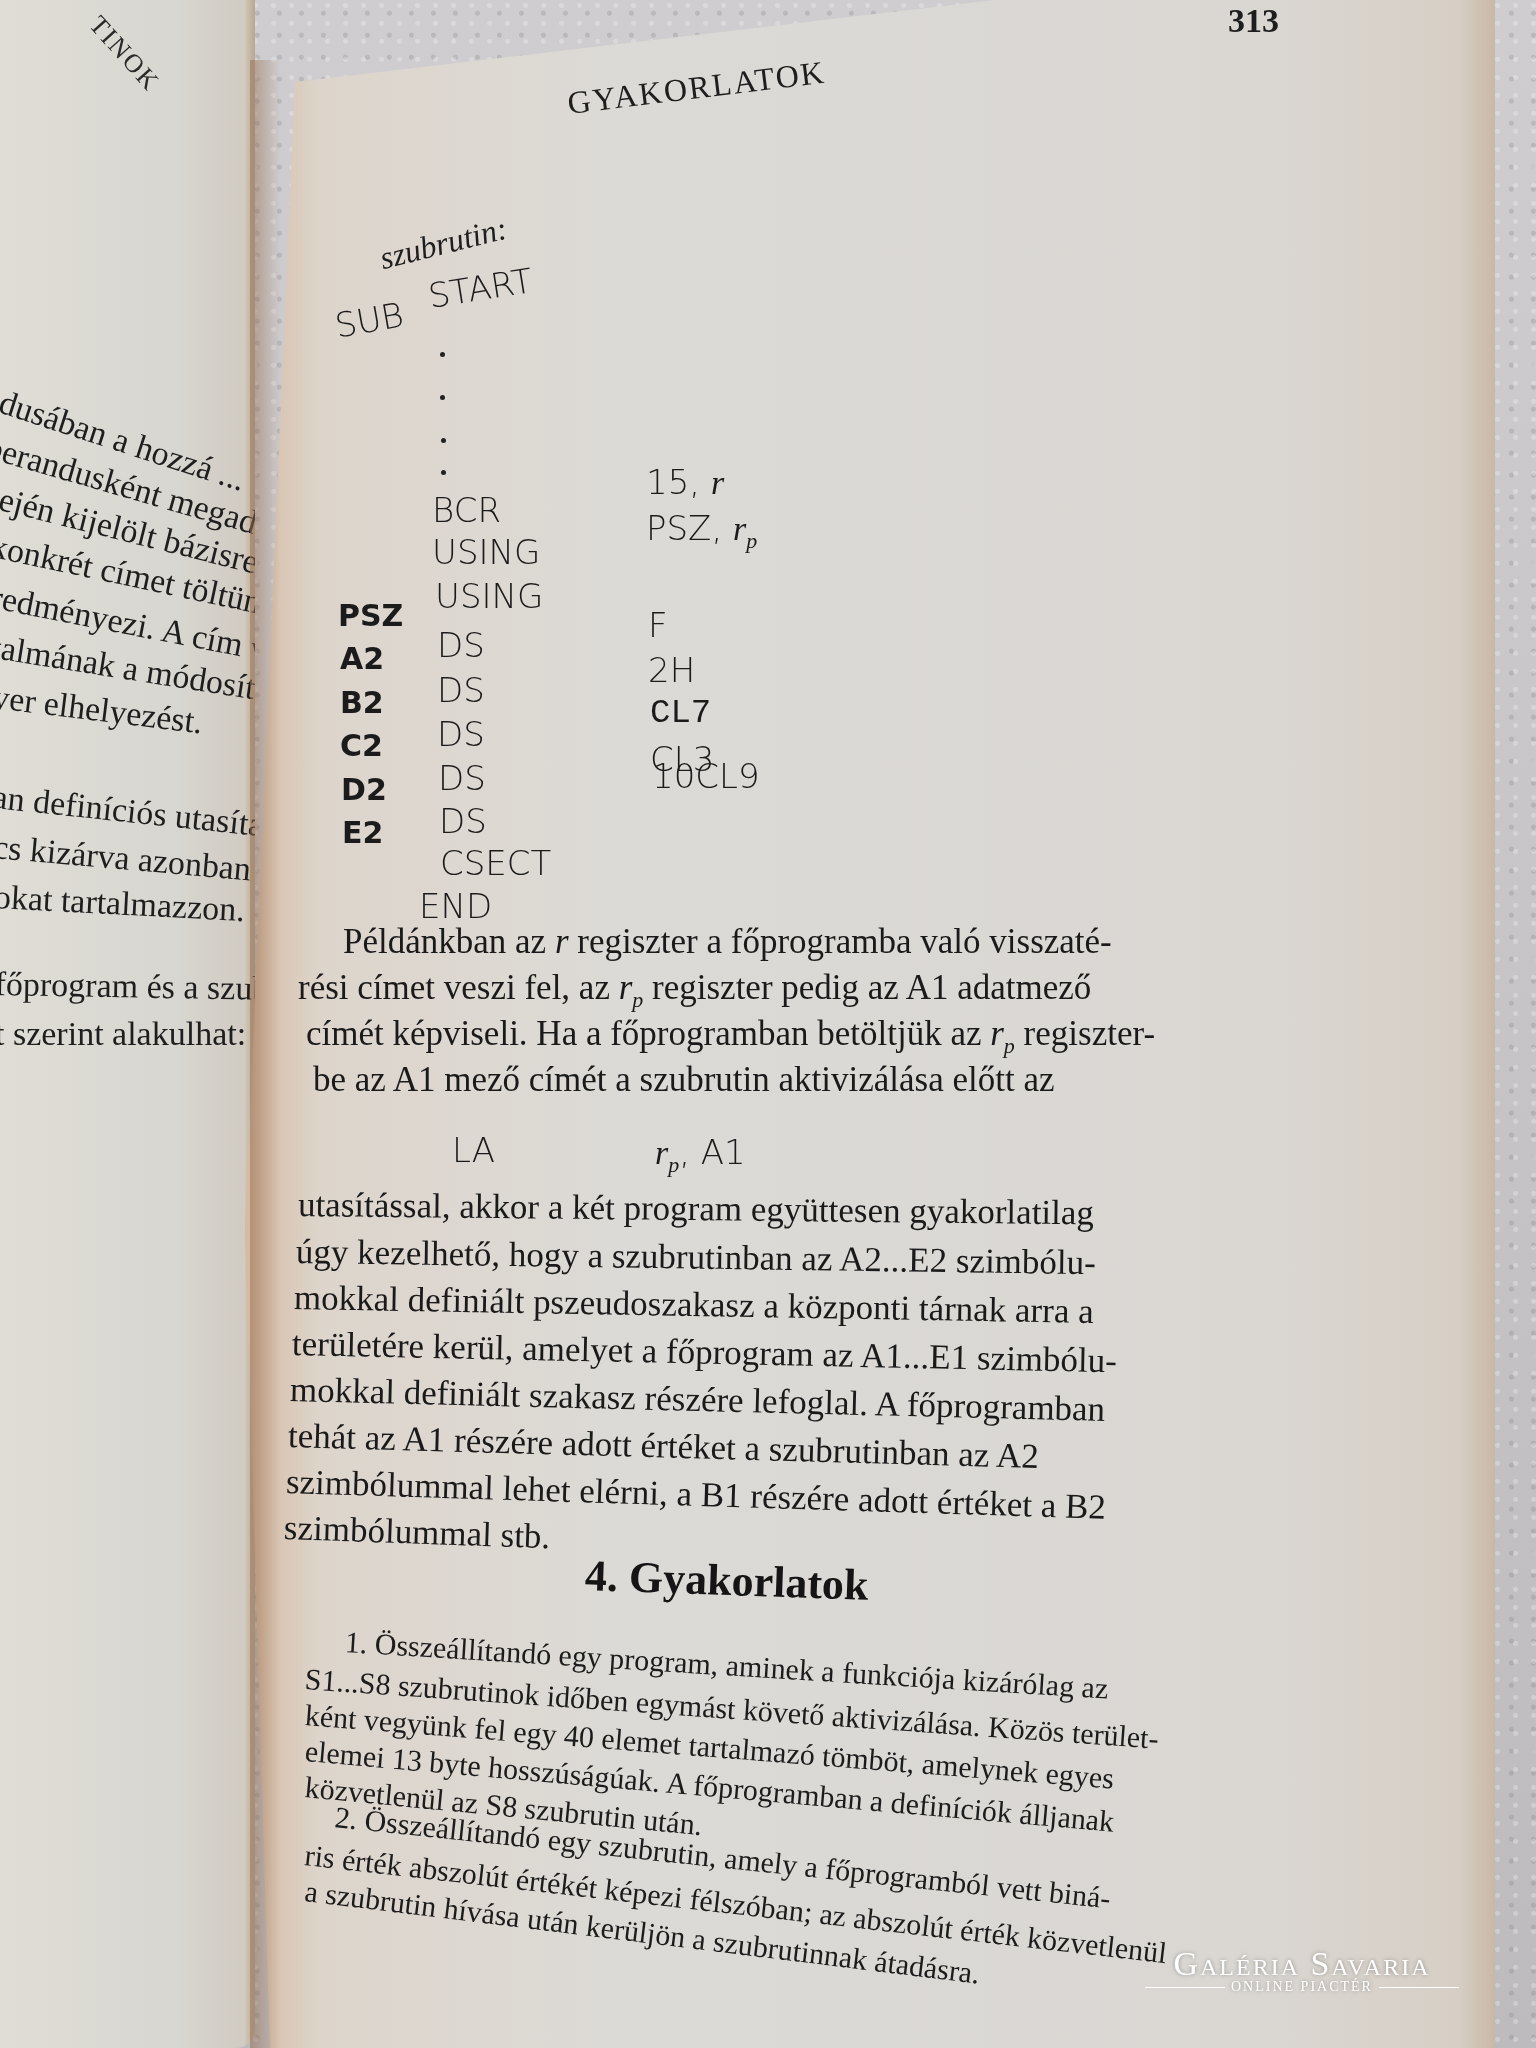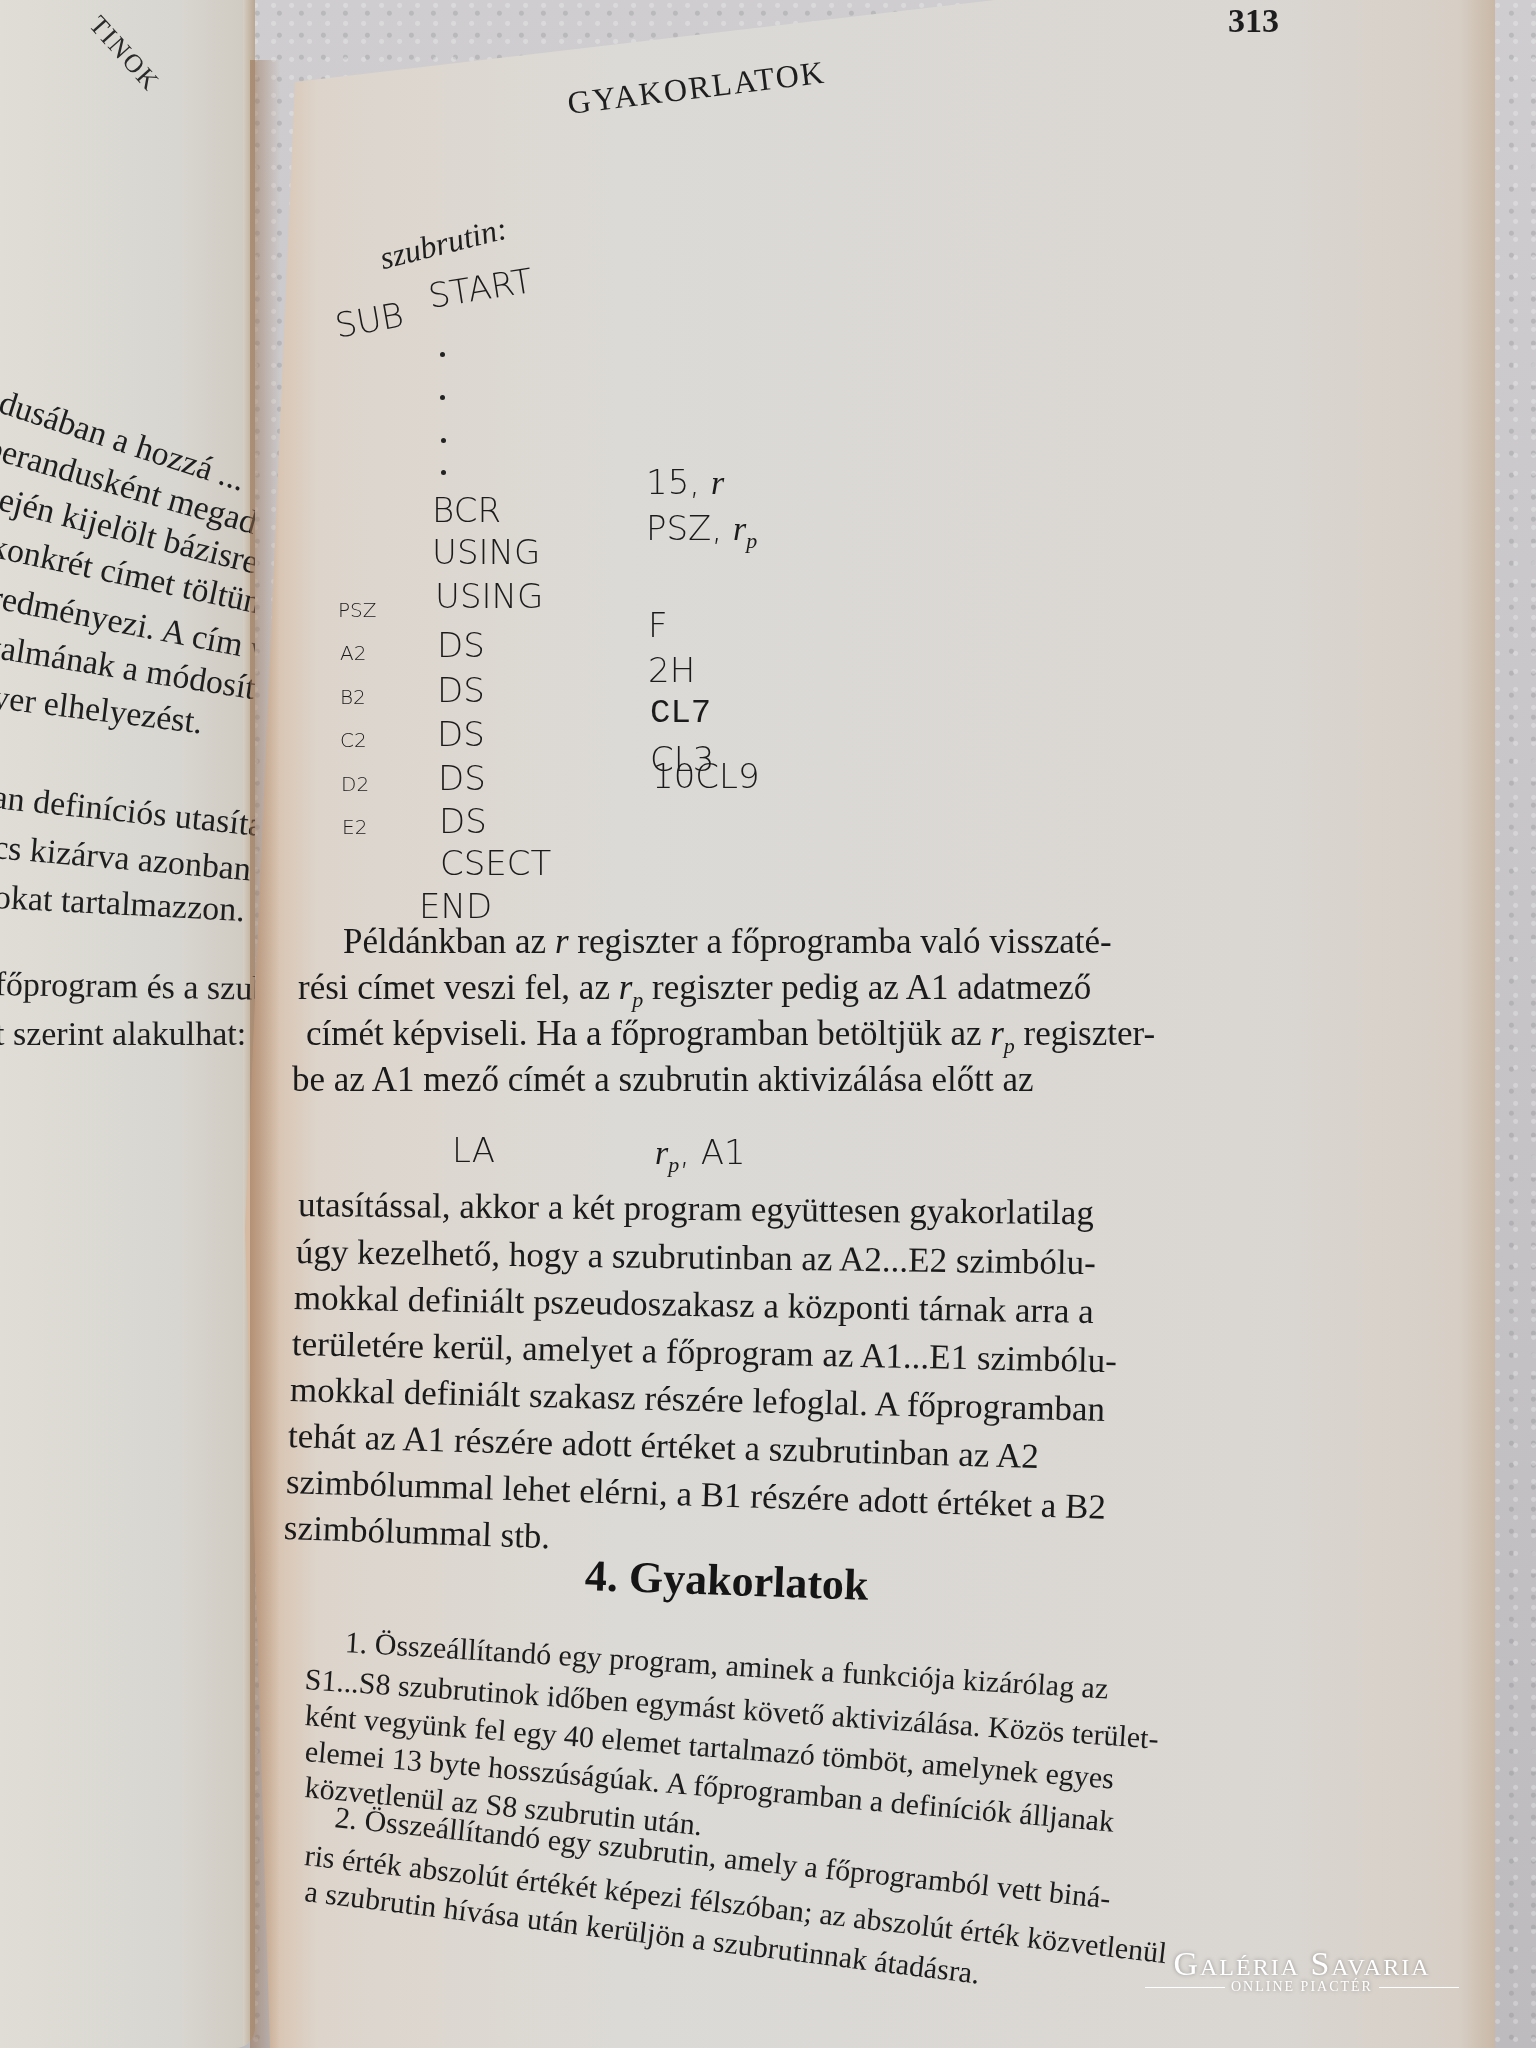--- a/index.html
+++ b/index.html
@@ -44,21 +44,21 @@
              transform: rotate(48deg); transform-origin: left top; letter-spacing: 2px; }
 
   .rp-num { position: absolute; left: 1228px; top: 2px; font-size: 34px; color: #1d1d1d; font-weight: bold; }
   .rp-runhead { position: absolute; left: 570px; top: 85px; font-size: 32px; color: #1e1e1e;
                 letter-spacing: 2px; transform: rotate(-7deg); transform-origin: left bottom; }
 
   .code { position: absolute; font-family: "DejaVu Sans", sans-serif; font-size: 34px; color: #1b1b1b;
           font-weight: 300; white-space: nowrap; }
   .code i { font-family: "Liberation Serif", serif; font-style: italic; }
   .code sub { font-size: 22px; }
-  .label-col { font-size: 20px; }
+  .label-col { font-size: 30px; font-weight: bold; }
   .italic-label { position: absolute; font-style: italic; font-size: 32px; color: #1e1e1e;
                   transform: rotate(-14deg); transform-origin: left bottom; }
   .dot { position: absolute; width: 5px; height: 5px; border-radius: 50%; background: #222; }
 
   .para { position: absolute; color: #1a1a1a; font-size: 35px; white-space: nowrap; }
   .para i { font-style: italic; }
   .para sub { font-size: 22px; }
   .section-title { position: absolute; left: 585px; top: 1555px; font-size: 44px; font-weight: bold;
                    color: #151515; transform: rotate(2deg); }
   .ex { position: absolute; font-size: 30px; color: #1c1c1c; white-space: nowrap; transform-origin: right center; }
@@ -136,21 +136,21 @@
   <div class="code" style="left:439px;top:801px;">DS</div>
   <div class="code" style="left:652px;top:756px;">10CL9</div>
 
   <div class="code" style="left:440px;top:843px;">CSECT</div>
   <div class="code" style="left:419px;top:886px;">END</div>
 </div>
 
 <div class="para" style="left:343px;top:922px;">Példánkban az <i>r</i> regiszter a főprogramba való visszaté-</div>
 <div class="para" style="left:298px;top:968px;">rési címet veszi fel, az <i>r</i><sub><i>p</i></sub> regiszter pedig az A1 adatmező</div>
 <div class="para" style="left:306px;top:1014px;">címét képviseli. Ha a főprogramban betöltjük az <i>r</i><sub><i>p</i></sub> regiszter-</div>
-<div class="para" style="left:292px;top:1060px;">be az A1 mező címét a szubrutin aktivizálása előtt az</div>
+<div class="para" style="left:313px;top:1060px;">be az A1 mező címét a szubrutin aktivizálása előtt az</div>
 
 <div class="code" style="left:452px;top:1130px;">LA</div>
 <div class="code" style="left:655px;top:1132px;"><i>r</i><sub><i>p</i></sub>, A1</div>
 
 <div class="para" style="left:298px;top:1185px;transform:rotate(0.6deg);transform-origin:left;">utasítással, akkor a két program együttesen gyakorlatilag</div>
 <div class="para" style="left:296px;top:1232px;transform:rotate(0.8deg);transform-origin:left;">úgy kezelhető, hogy a szubrutinban az A2...E2 szimbólu-</div>
 <div class="para" style="left:294px;top:1278px;transform:rotate(1deg);transform-origin:left;">mokkal definiált pszeudoszakasz a központi tárnak arra a</div>
 <div class="para" style="left:292px;top:1324px;transform:rotate(1.2deg);transform-origin:left;">területére kerül, amelyet a főprogram az A1...E1 szimbólu-</div>
 <div class="para" style="left:290px;top:1370px;transform:rotate(1.4deg);transform-origin:left;">mokkal definiált szakasz részére lefoglal. A főprogramban</div>
 <div class="para" style="left:288px;top:1416px;transform:rotate(1.6deg);transform-origin:left;">tehát az A1 részére adott értéket a szubrutinban az A2</div>

